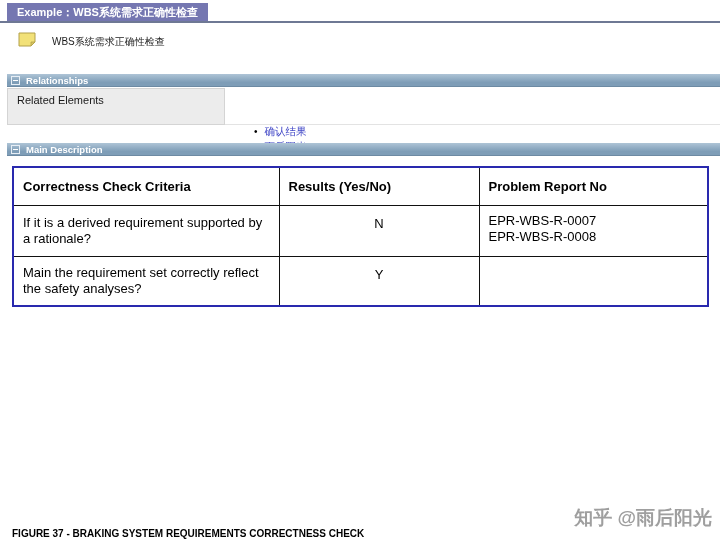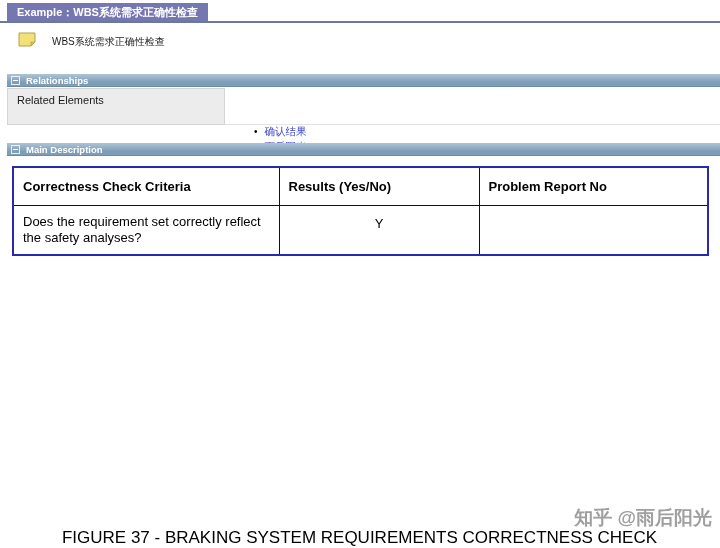--- a/index.html
+++ b/index.html
@@ -80,21 +80,21 @@
     text-align:left;
   }
   .desc-table th{font-weight:bold;vertical-align:middle;font-size:13px;}
   .desc-table td.criteria{vertical-align:middle;white-space:pre-line;line-height:1.22;}
   .desc-table td.result{vertical-align:top;text-align:center;padding-top:10px;}
   .desc-table td.report{vertical-align:top;white-space:pre-line;line-height:1.25;padding-top:7px;}
   tr.r0{height:38px;} tr.r1{height:60px;} tr.r2{height:51px;}
   tr.r3{height:52px;} tr.r4{height:97px;} tr.r5{height:50px;}
   .caption{
     position:absolute;left:12px;top:528px;width:695px;
-    text-align:center;font-size:17px;font-weight:normal;white-space:nowrap;
+    font-size:10px;font-weight:bold;white-space:nowrap;
   }
   .watermark{
     position:absolute;right:8px;top:505px;
     font-size:19px;font-weight:bold;color:var(--c-wm);
     text-shadow:0 0 1px #ffffff;white-space:nowrap;z-index:5;text-align:center;
   }
 </style>
 </head>
 <body>
 
@@ -132,22 +132,28 @@
       <col style="width:266px">
       <col style="width:200px">
       <col style="width:229px">
     </colgroup>
   <tbody>
     <tr class="r0">
       <th>Correctness Check Criteria</th>
       <th>Results (Yes/No)</th>
       <th>Problem Report No</th>
     </tr>
+    <tr class="r2">
+      <td class="criteria">If it is a derived requirement supported by a rationale?</td>
+      <td class="result">N</td>
+      <td class="report">EPR-WBS-R-0007
+EPR-WBS-R-0008</td>
+    </tr>
     <tr class="r5">
-      <td class="criteria">Does the requirement set correctly reflect the safety analyses?</td>
+      <td class="criteria">Main the requirement set correctly reflect the safety analyses?</td>
       <td class="result">Y</td>
       <td class="report"></td>
     </tr>
   </tbody>
 </table>
 
 <div class="caption">FIGURE 37 - BRAKING SYSTEM REQUIREMENTS CORRECTNESS CHECK</div>
 <div class="watermark">知乎 @雨后阳光</div>
 
 </body></html>

